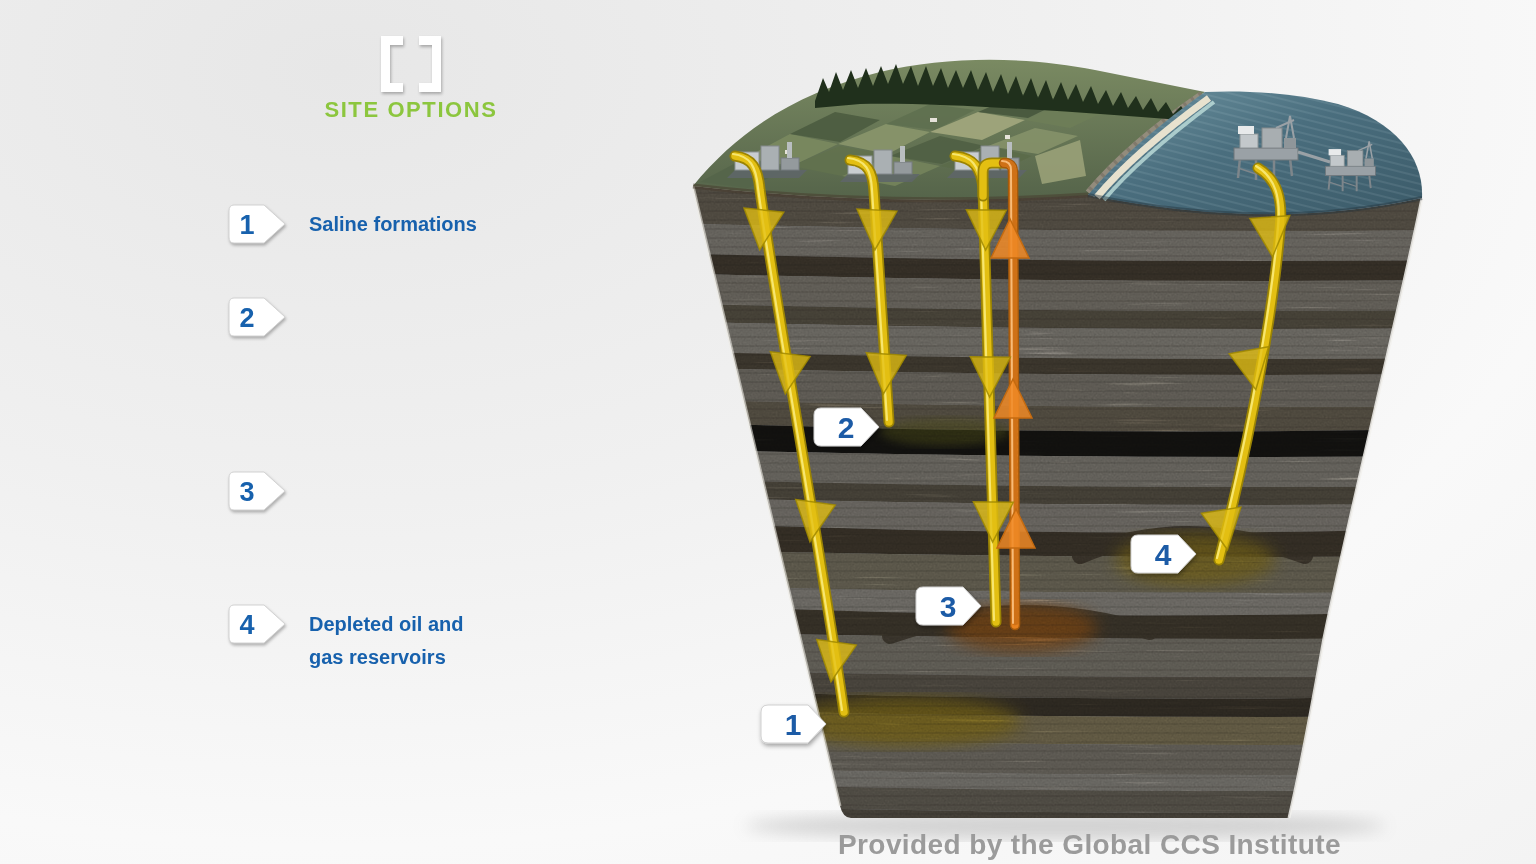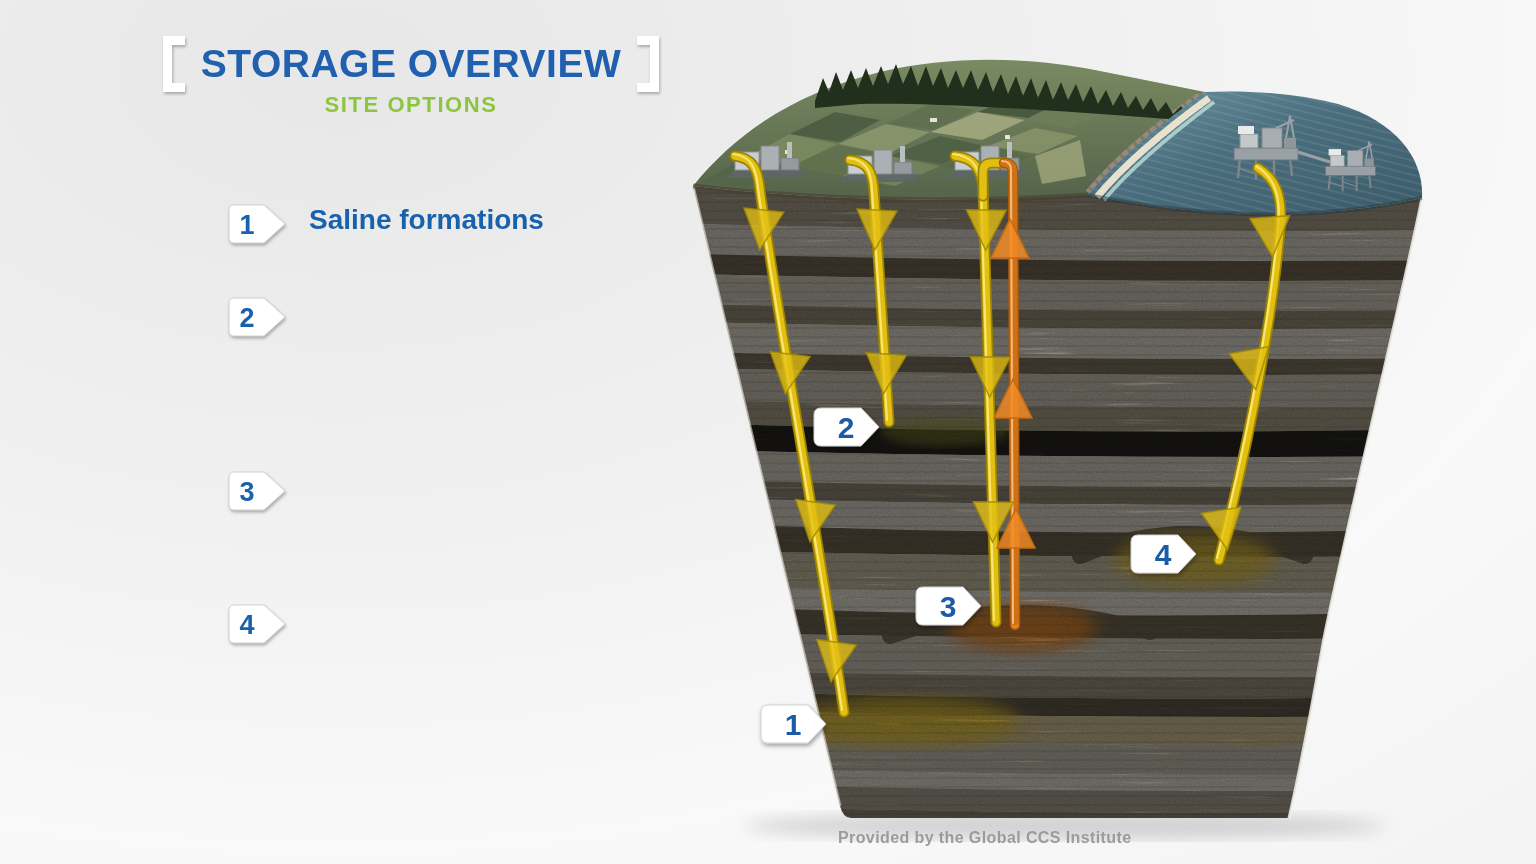--- a/index.html
+++ b/index.html
@@ -9,33 +9,33 @@
     font-family:"Liberation Sans","DejaVu Sans",sans-serif;
   }
   
   .title-wrap{position:absolute;left:158px;top:36px;width:506px;text-align:center;}
   .title-row{display:flex;align-items:center;justify-content:center;gap:16px;}
   .bracket{width:13px;height:38px;flex:0 0 auto;
     filter:drop-shadow(1.5px 2.5px 1.5px rgba(0,0,0,.28));}
   .bracket.bl{border:9px solid #ffffff;border-right:none;}
   .bracket.br{border:9px solid #ffffff;border-left:none;}
   h1.title{margin:0;font-size:39px;font-weight:bold;color:#2060ae;letter-spacing:.5px;white-space:nowrap;}
-  .subtitle{font-size:22px;font-weight:bold;color:#8cc63e;letter-spacing:1.6px;}
+  .subtitle{margin-top:5px;font-size:22px;font-weight:bold;color:#8cc63e;letter-spacing:1.6px;}
   
   .legend-item{position:absolute;left:226px;display:flex;gap:21px;}
   .marker-svg{width:62px;height:42px;flex:0 0 auto;
     filter:drop-shadow(1px 2px 1.5px rgba(0,0,0,.28));}
   .marknum{font:bold 27px "Liberation Sans","DejaVu Sans",sans-serif;fill:#1761ad;text-anchor:middle;}
-  .item-text{font-size:28px;font-weight:bold;color:#1761ad;line-height:33px;
-    white-space:pre-line;}
+  .item-text{font-size:20px;font-weight:bold;color:#1761ad;line-height:33px;
+    white-space:pre-line;margin-top:5px;}
   
   #diagram{position:absolute;left:0;top:0;width:1536px;height:864px;}
   .tagnum{font:bold 30px "Liberation Sans","DejaVu Sans",sans-serif;fill:#1c5ba6;text-anchor:middle;}
   
-  .attribution{position:absolute;left:838px;top:829px;font-size:16px;font-weight:bold;
+  .attribution{position:absolute;left:838px;top:829px;font-size:28px;font-weight:bold;
     color:#9b9b9b;letter-spacing:.4px;}
 </style>
 </head>
 <body>
 
 <div class="page">
 
   <svg id="diagram" viewBox="0 0 1536 864">
     <defs>
       <clipPath id="faceClip">
@@ -268,21 +268,20 @@
       <g transform="translate(1168,554)">
         <path d="M -30,-19 L 10,-19 L 28,0 L 10,19 L -30,19 Q -37,19 -37,12 L -37,-12 Q -37,-19 -30,-19 Z" fill="#ffffff" stroke="#cfcfcf" stroke-width="1" filter="url(#tagShadow)"></path>
         <text x="-5" y="10.5" class="tagnum">4</text>
       </g>
     </g>
   </svg>
 
   <div class="title-wrap">
     <div class="title-row">
       <span class="bracket bl"></span>
-      <h1 class="title">STORAGE OVERVIEW</h1>
       <span class="bracket br"></span>
     </div>
     <div class="subtitle">SITE OPTIONS</div>
   </div>
 
   <div>
     <div class="legend-item" style="top:203px">
       <svg class="marker-svg" viewBox="0 0 62 42">
         <path d="M 8,2 L 38,2 L 59,21 L 38,40 L 8,40 Q 3,40 3,34 L 3,8 Q 3,2 8,2 Z" fill="#ffffff" stroke="#d2d2d2" stroke-width="1"></path>
         <text x="21" y="31" class="marknum">1</text>
@@ -299,18 +298,20 @@
       <svg class="marker-svg" viewBox="0 0 62 42">
         <path d="M 8,2 L 38,2 L 59,21 L 38,40 L 8,40 Q 3,40 3,34 L 3,8 Q 3,2 8,2 Z" fill="#ffffff" stroke="#d2d2d2" stroke-width="1"></path>
         <text x="21" y="31" class="marknum">3</text>
       </svg>
     </div>
     <div class="legend-item" style="top:603px">
       <svg class="marker-svg" viewBox="0 0 62 42">
         <path d="M 8,2 L 38,2 L 59,21 L 38,40 L 8,40 Q 3,40 3,34 L 3,8 Q 3,2 8,2 Z" fill="#ffffff" stroke="#d2d2d2" stroke-width="1"></path>
         <text x="21" y="31" class="marknum">4</text>
       </svg>
+      <div class="item-text">Depleted oil and
+gas reservoirs</div>
     </div>
   </div>
 
   <div class="attribution">Provided by the Global CCS Institute</div>
 
 </div>
 
 </body></html>

